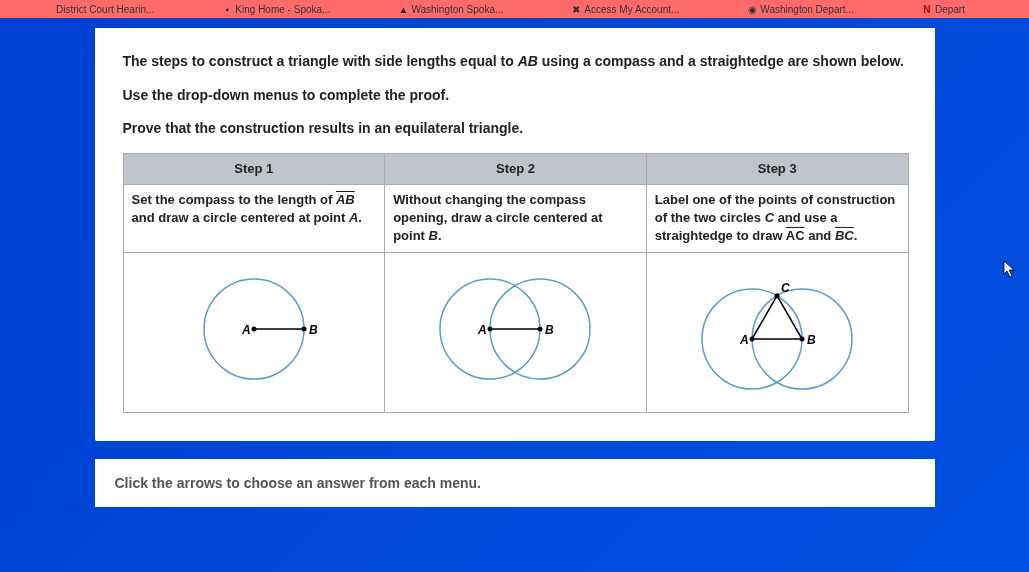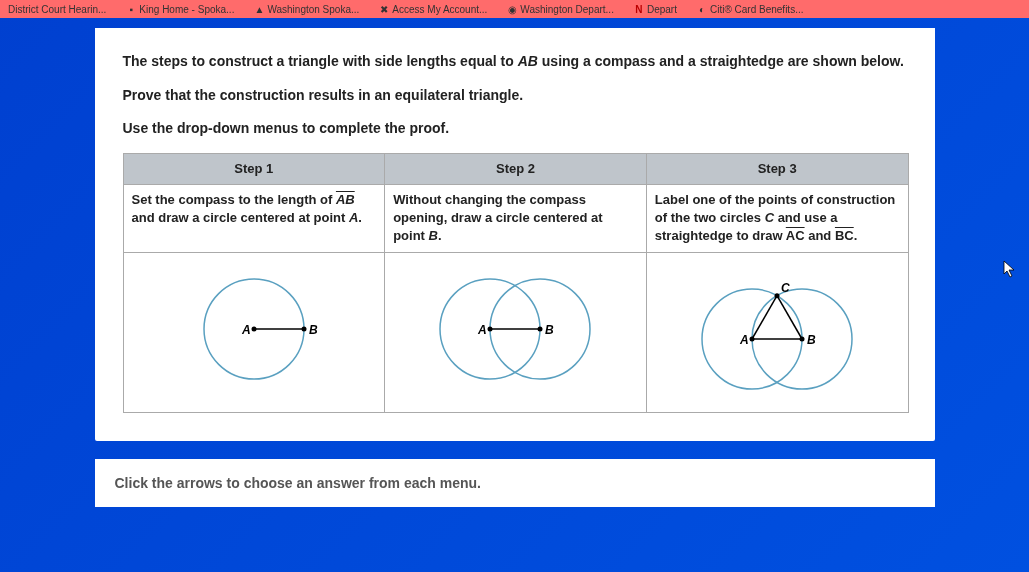--- a/index.html
+++ b/index.html
@@ -22,20 +22,21 @@
       font-size: 10px;
       color: #333;
       overflow: hidden;
       white-space: nowrap;
     }
     .bookmark-item {
       display: flex;
       align-items: center;
       gap: 3px;
       cursor: pointer;
+      margin-left: 48px;
     }
     .bookmark-icon {
       width: 10px;
       height: 10px;
       display: inline-flex;
       align-items: center;
       justify-content: center;
     }
     .content-wrapper {
       display: flex;
@@ -128,39 +129,39 @@
       <span class="bookmark-icon">◐</span>
       <span>Citi® Card Benefits...</span>
     </div>
 </div>
 
 <div class="content-wrapper">
   <div class="content-card">
     <p class="instruction-text">
       <span>The steps to construct a triangle with side lengths equal to </span><span style="font-style:italic">AB</span><span> using a compass and a straightedge are shown below.</span>
     </p>
+    <p class="instruction-text">Use the drop-down menus to complete the proof.</p>
     <p class="instruction-text">Prove that the construction results in an equilateral triangle.</p>
-    <p class="instruction-text">Use the drop-down menus to complete the proof.</p>
 
     <table class="steps-table">
       <tbody>
           <tr>
         <th class="step-cell">Step 1</th>
         <th class="step-cell">Step 2</th>
         <th class="step-cell">Step 3</th>
       </tr>
       <tr>
         <td class="step-cell step-text">
           <span>Set the compass to the length of </span><span class="overline" style="font-style:italic">AB</span><span> and draw a circle centered at point </span><span style="font-style:italic">A</span><span>.</span>
         </td>
         <td class="step-cell step-text">
           <span>Without changing the compass opening, draw a circle centered at point </span><span style="font-style:italic">B</span><span>.</span>
         </td>
         <td class="step-cell step-text">
-          <span>Label one of the points of construction of the two circles </span><span style="font-style:italic">C</span><span> and use a straightedge to draw </span><span class="overline" style="">AC</span><span> and </span><span class="overline" style="">BC</span><span>.</span>
+          <span>Label one of the points of construction of the two circles </span><span style="font-style:italic">C</span><span> and use a straightedge to draw </span><span class="overline" style="">AC</span><span> and </span><span class="overline" style="font-style:italic">BC</span><span>.</span>
         </td>
       </tr>
       <tr>
         <td class="diagram-cell">
           <svg width="200" height="140" viewBox="0 0 200 140">
             <circle cx="100" cy="70" r="50" fill="none" stroke="#5aa0c0" stroke-width="1.5"></circle>
             <line x1="100" y1="70" x2="150" y2="70" stroke="#000" stroke-width="1.5"></line>
             <circle cx="100" cy="70" r="2.5" fill="#000"></circle>
             <circle cx="150" cy="70" r="2.5" fill="#000"></circle>
             <text x="88" y="75" font-size="12" font-style="italic" font-weight="bold">A</text>

